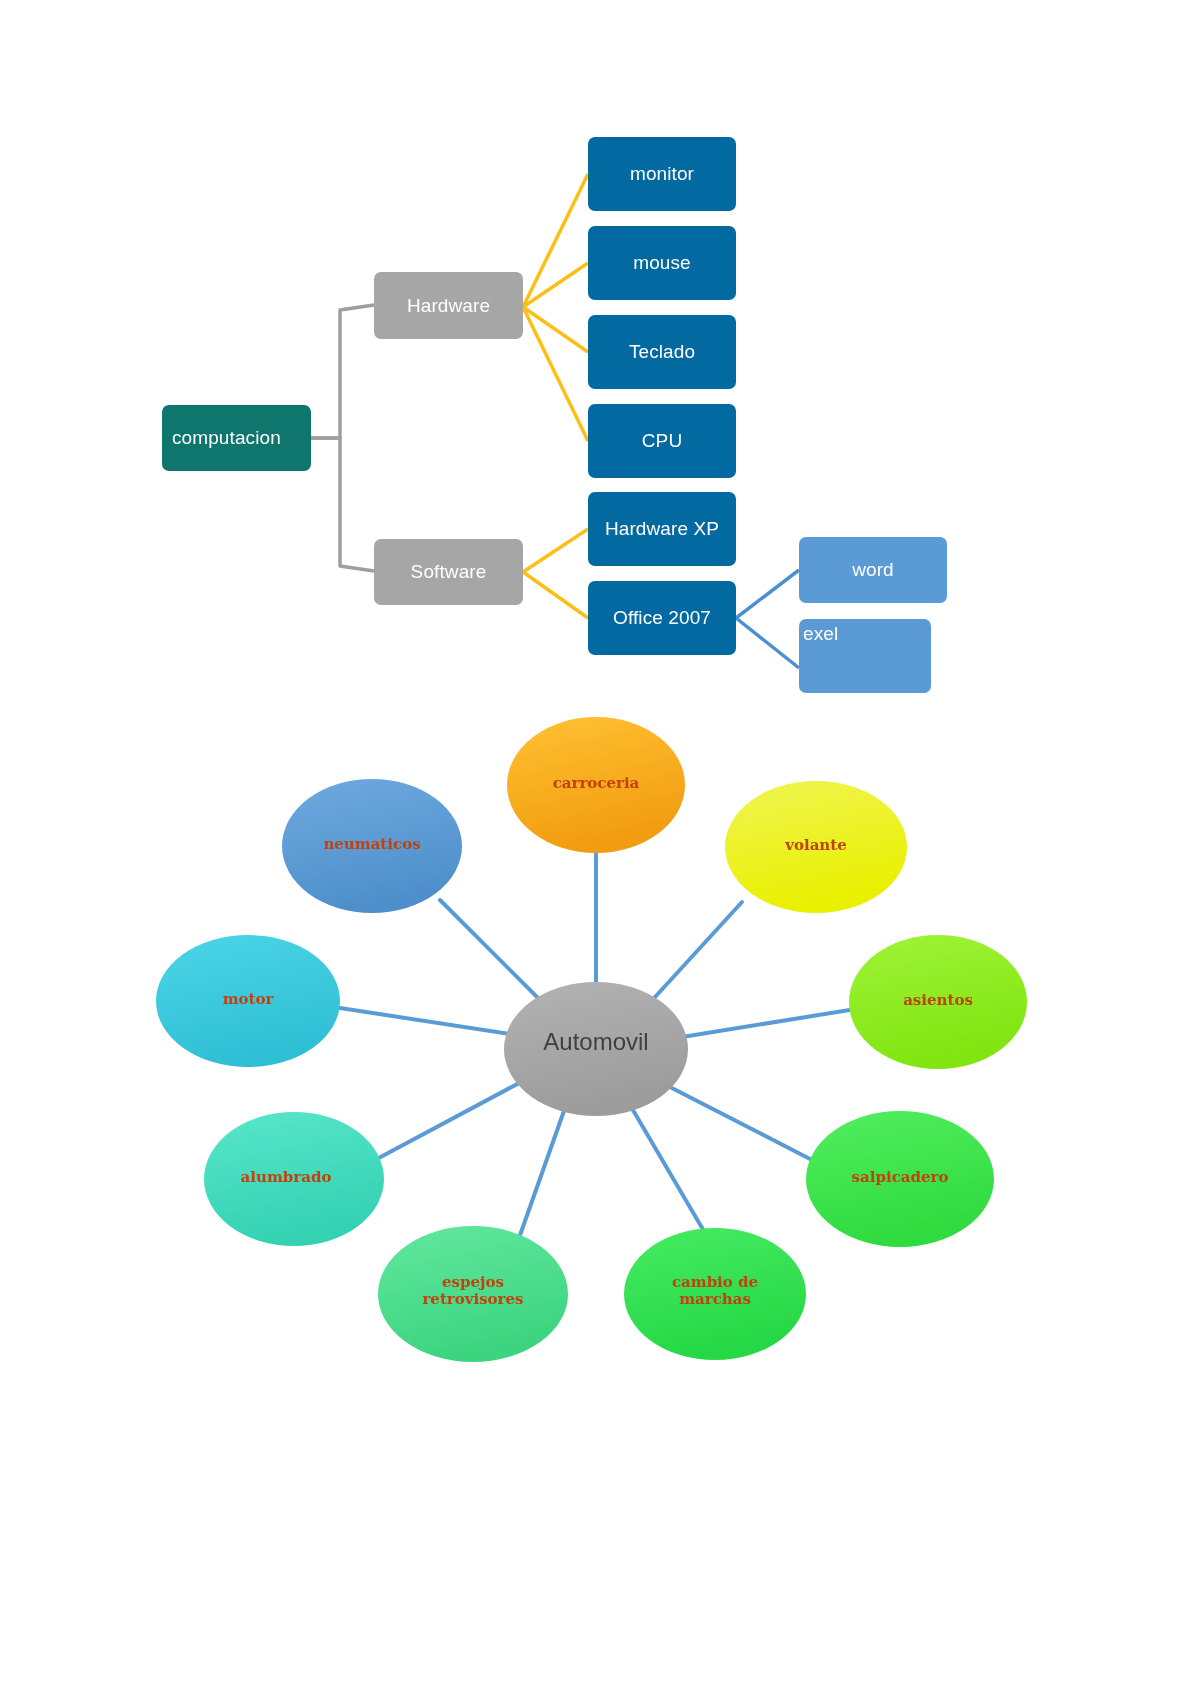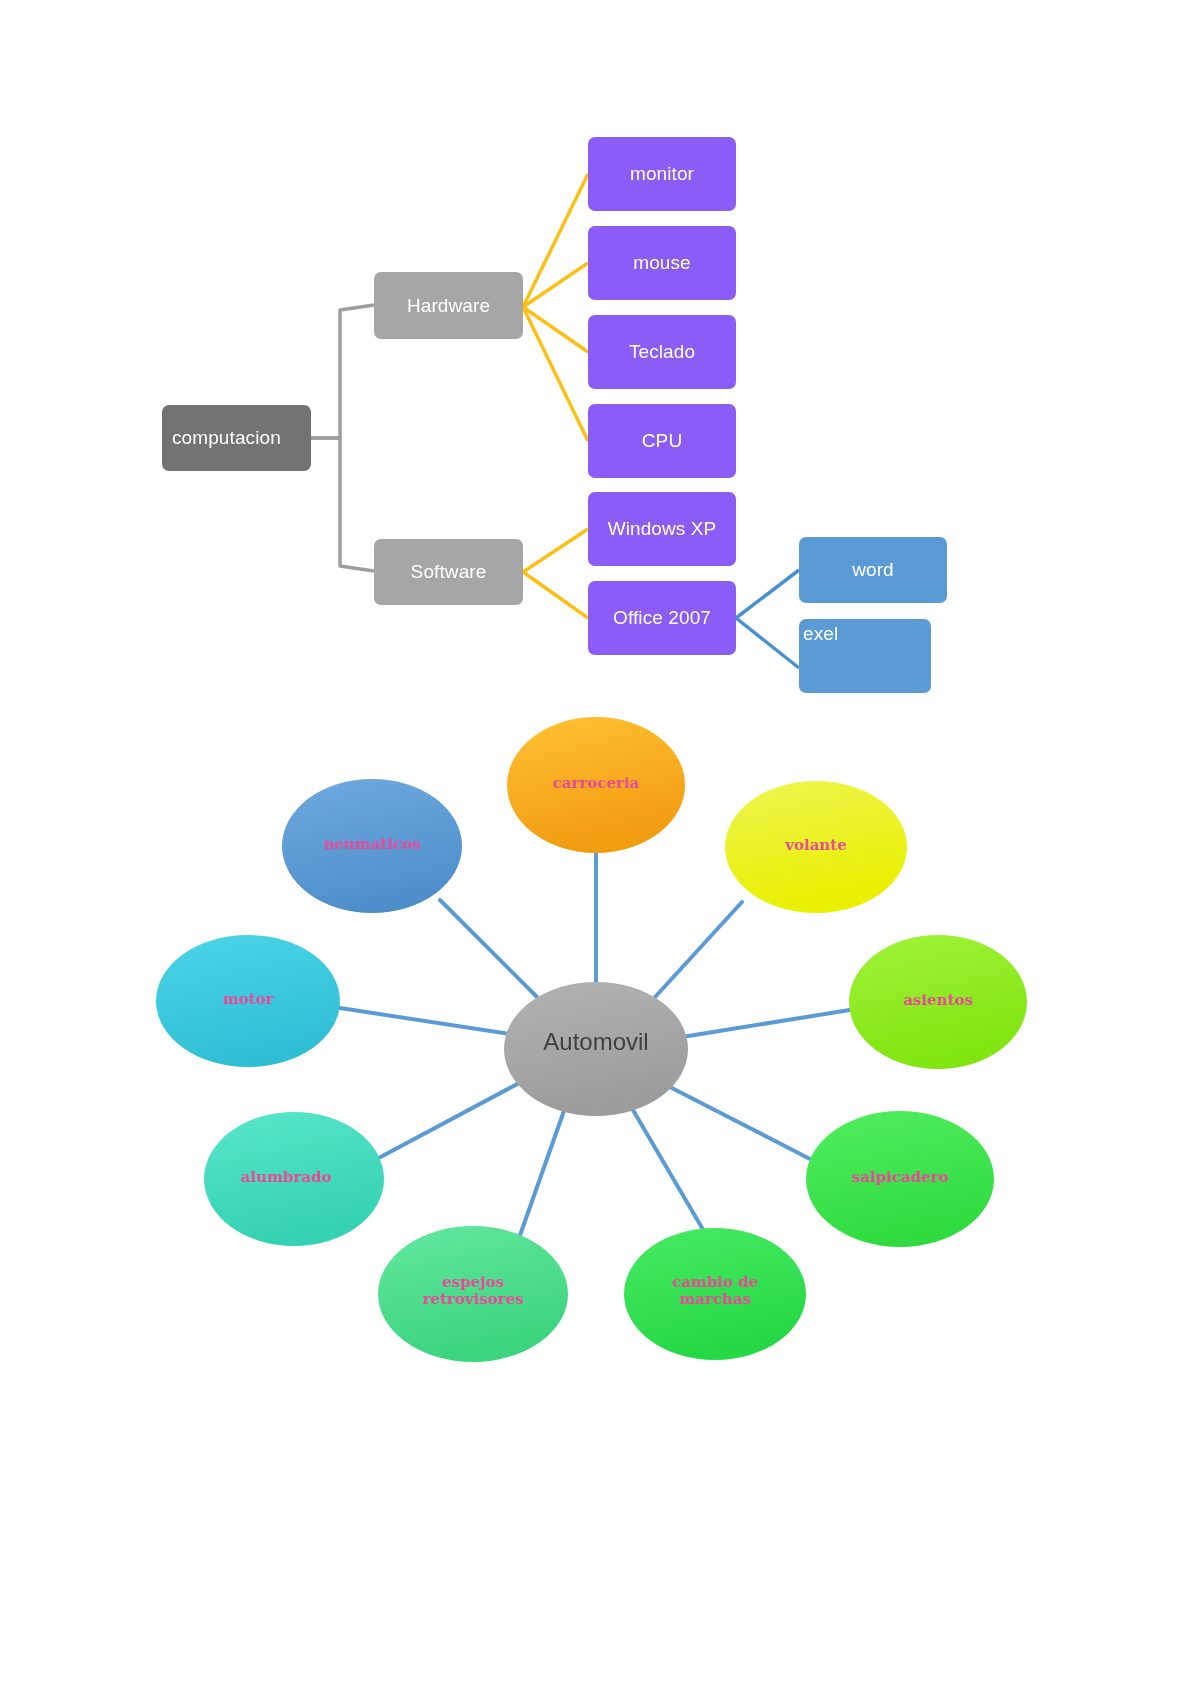--- a/index.html
+++ b/index.html
@@ -20,30 +20,30 @@
     border-radius:7px;
     color:#ffffff;
     display:flex;
     align-items:center;
     font-weight:400;
     letter-spacing:.1px;
     box-sizing:border-box;
   }
   .node.center-text{justify-content:center;}
   .node.left-text{justify-content:flex-start;padding-left:10px;}
-  .n-root{background:#737373;}
+  .n-root{background:#0f766e;}
   .n-branch{background:#A6A6A6;}
-  .n-leaf{background:#8b5cf6;}
+  .n-leaf{background:#0369a1;}
   .n-sub{background:#5B9BD5;}
 
   
   .map-svg{position:absolute;left:0;top:690px;width:1200px;height:1010px;}
   .ell-label{
     position:absolute;
-    color:#ec4899;
+    color:#c2410c;
     font-family:"DejaVu Serif", serif;
     font-weight:bold;
     text-align:center;
     line-height:1.12;
     pointer-events:none;
     white-space:pre-line;
   }
   .center-label{
     position:absolute;
     color:#404040;
@@ -93,21 +93,21 @@
     <span>mouse</span>
   </div>
   <div class="node n-leaf center-text" style="left:588px;top:315px;width:148px;height:74px;font-size:19px;">
     <span>Teclado</span>
   </div>
   <div class="node n-leaf center-text" style="left:588px;top:404px;width:148px;height:74px;font-size:19px;">
     <span>CPU</span>
   </div>
 
   <div class="node n-leaf center-text" style="left:588px;top:492px;width:148px;height:74px;font-size:19px;">
-    <span>Windows XP</span>
+    <span>Hardware XP</span>
   </div>
   <div class="node n-leaf center-text" style="left:588px;top:581px;width:148px;height:74px;font-size:19px;">
     <span>Office 2007</span>
   </div>
 
   <div class="node n-sub center-text" style="left:799px;top:537px;width:148px;height:66px;font-size:19px;">
     <span>word</span>
   </div>
   <div class="node n-sub left-text" style="left:799px;top:619px;width:132px;height:74px;font-size:19px;align-items:flex-start;padding-top:4px;padding-left:4px;">
     <span>exel</span>

